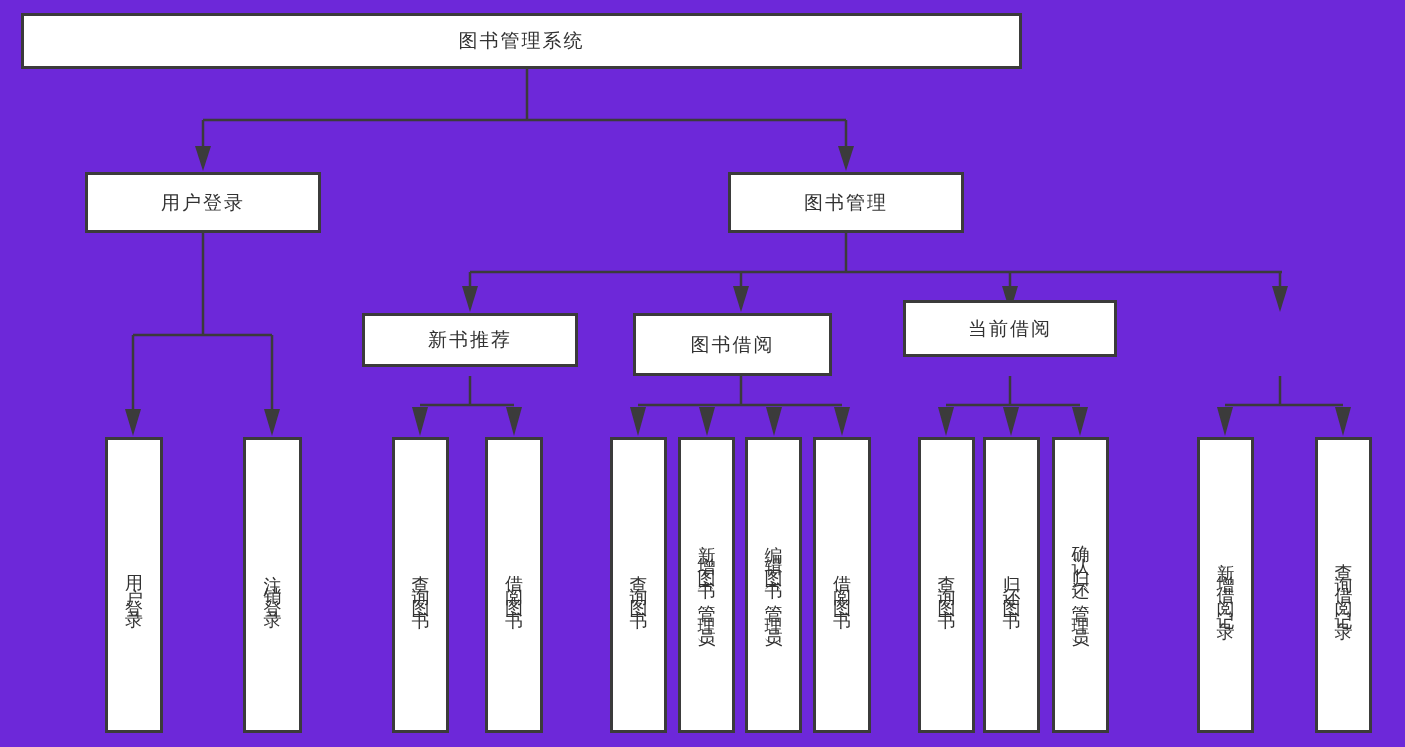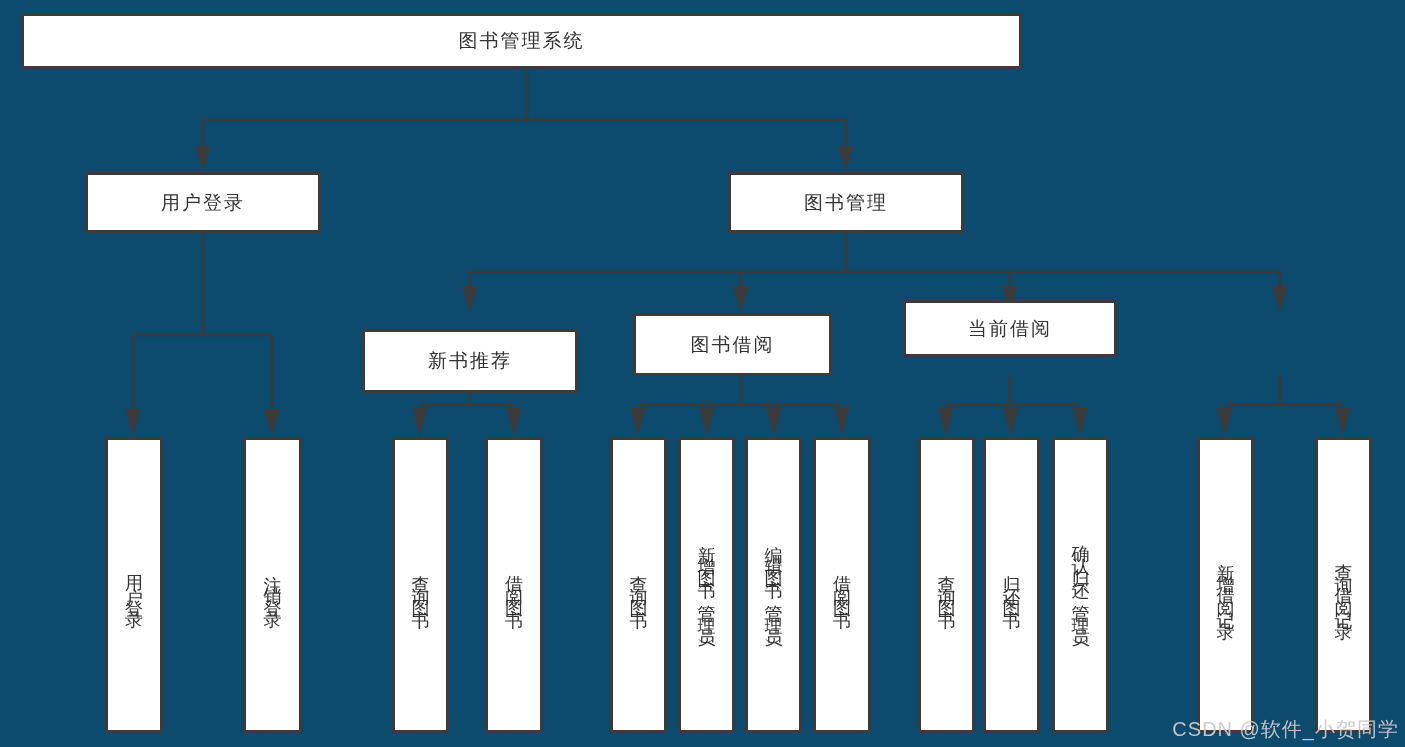--- a/index.html
+++ b/index.html
@@ -1,19 +1,19 @@
 <!DOCTYPE html>
 <html><head>
 <meta charset="utf-8">
 <style>
   html,body{margin:0;padding:0;background:#ffffff;}
   .canvas{
     position:relative;
     width:1405px;height:747px;
-    background:#0c4a6e;
+    background:#6d28d9;
     font-family:"Liberation Sans", sans-serif;
     overflow:hidden;
   }
   .connectors{position:absolute;left:0;top:0;width:1405px;height:747px;}
   .node{
     position:absolute;
     box-sizing:border-box;
     border:3px solid #3b3b3b;
     background:#ffffff;
     display:flex;align-items:center;justify-content:center;
@@ -112,21 +112,21 @@
     <span>图书管理系统</span>
   </div>
 
   <div class="node node-h" style="left:85px;top:172px;width:236px;height:61px;">
     <span>用户登录</span>
   </div>
   <div class="node node-h" style="left:728px;top:172px;width:236px;height:61px;font-family:Liberation Serif, serif;">
     <span>图书管理</span>
   </div>
 
-  <div class="node node-h" style="left:362px;top:313px;width:216px;height:64px;margin-top:16px;">
+  <div class="node node-h" style="left:362px;top:313px;width:216px;height:54px;">
     <span>新书推荐</span>
   </div>
   <div class="node node-h" style="left:633px;top:313px;width:199px;height:63px;">
     <span>图书借阅</span>
   </div>
   <div class="node node-h" style="left:903px;top:300px;width:214px;height:57px;">
     <span>当前借阅</span>
   </div>
 
   <div class="node node-v" style="left:105px;top:437px;width:58px;height:296px;">
@@ -166,15 +166,14 @@
     <span class="vtext">确认归还（管理员）</span>
   </div>
 
   <div class="node node-v" style="left:1197px;top:437px;width:57px;height:296px;">
     <span class="vtext">新增借阅记录</span>
   </div>
   <div class="node node-v" style="left:1315px;top:437px;width:57px;height:296px;">
     <span class="vtext">查询借阅记录</span>
   </div>
 
-  <div class="watermark">CSDN @软件_小贺同学</div>
 
 </div>
 
 </body></html>

